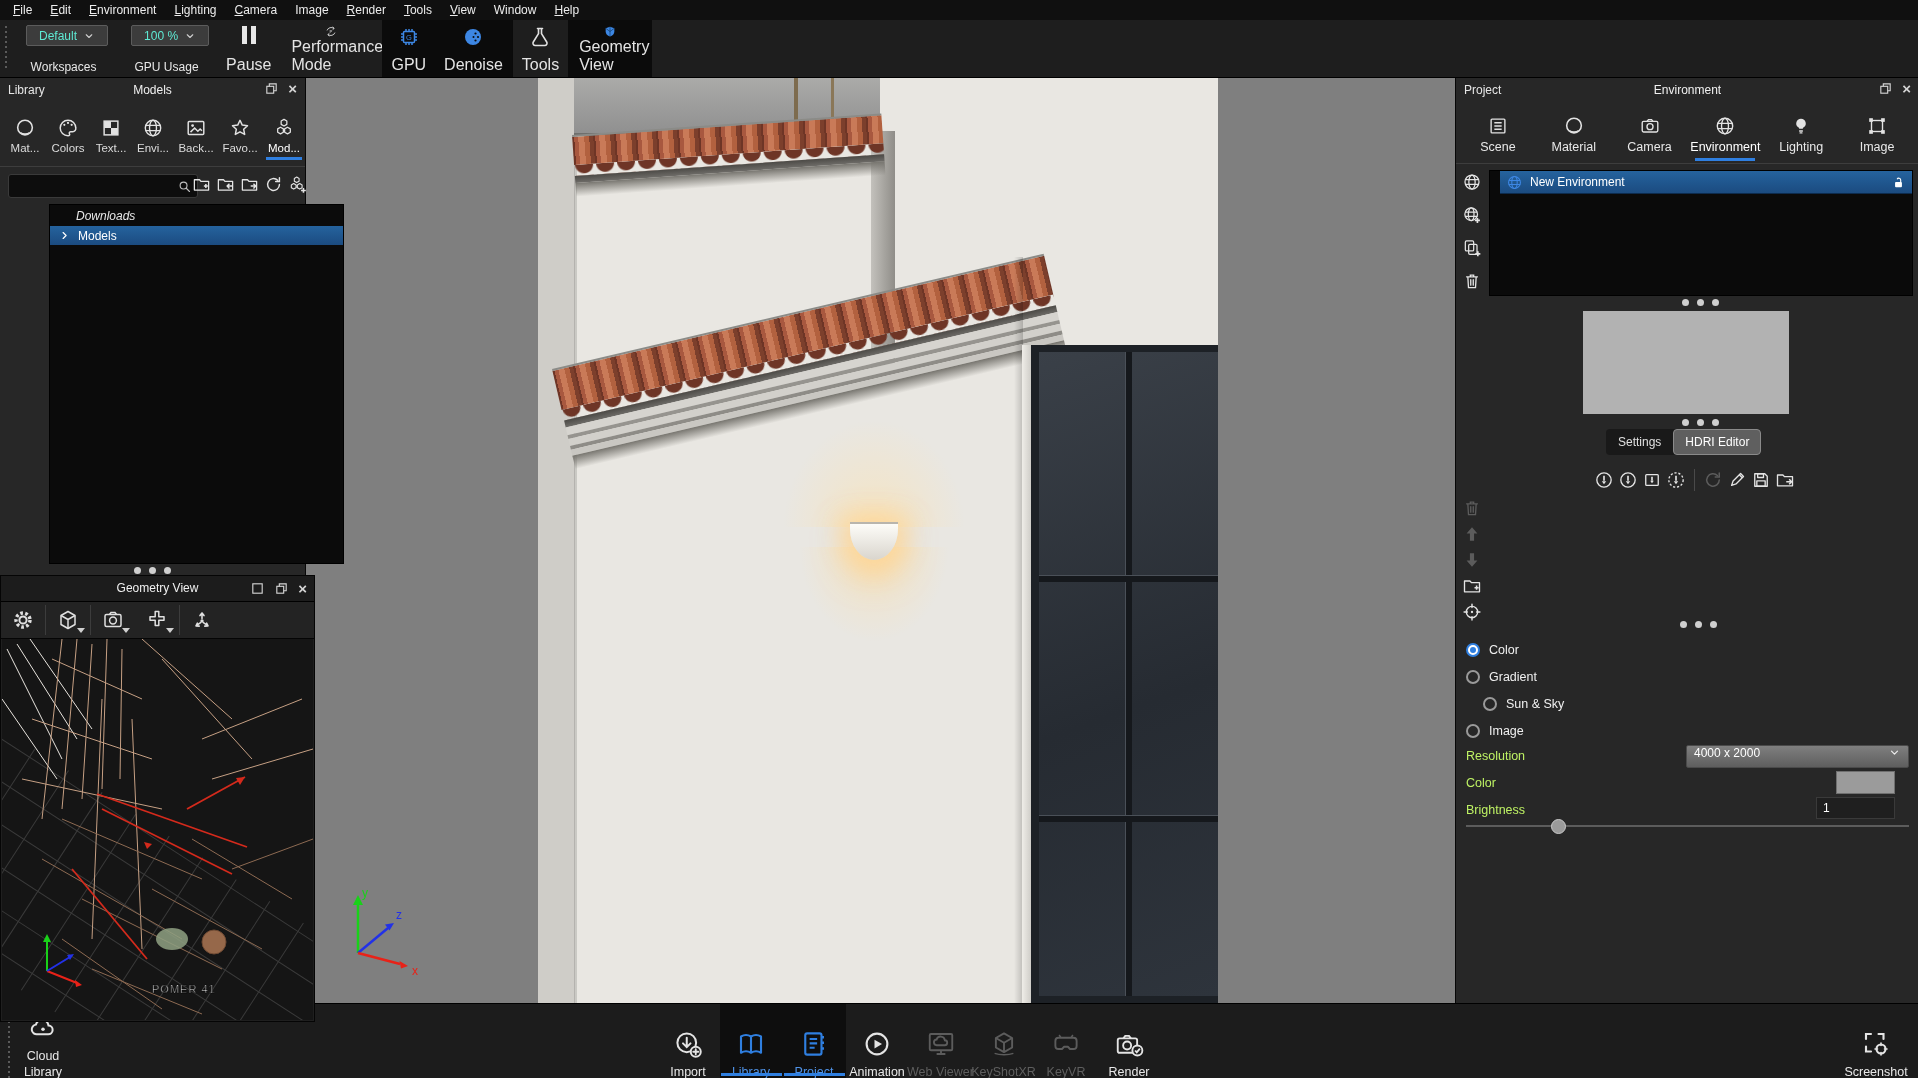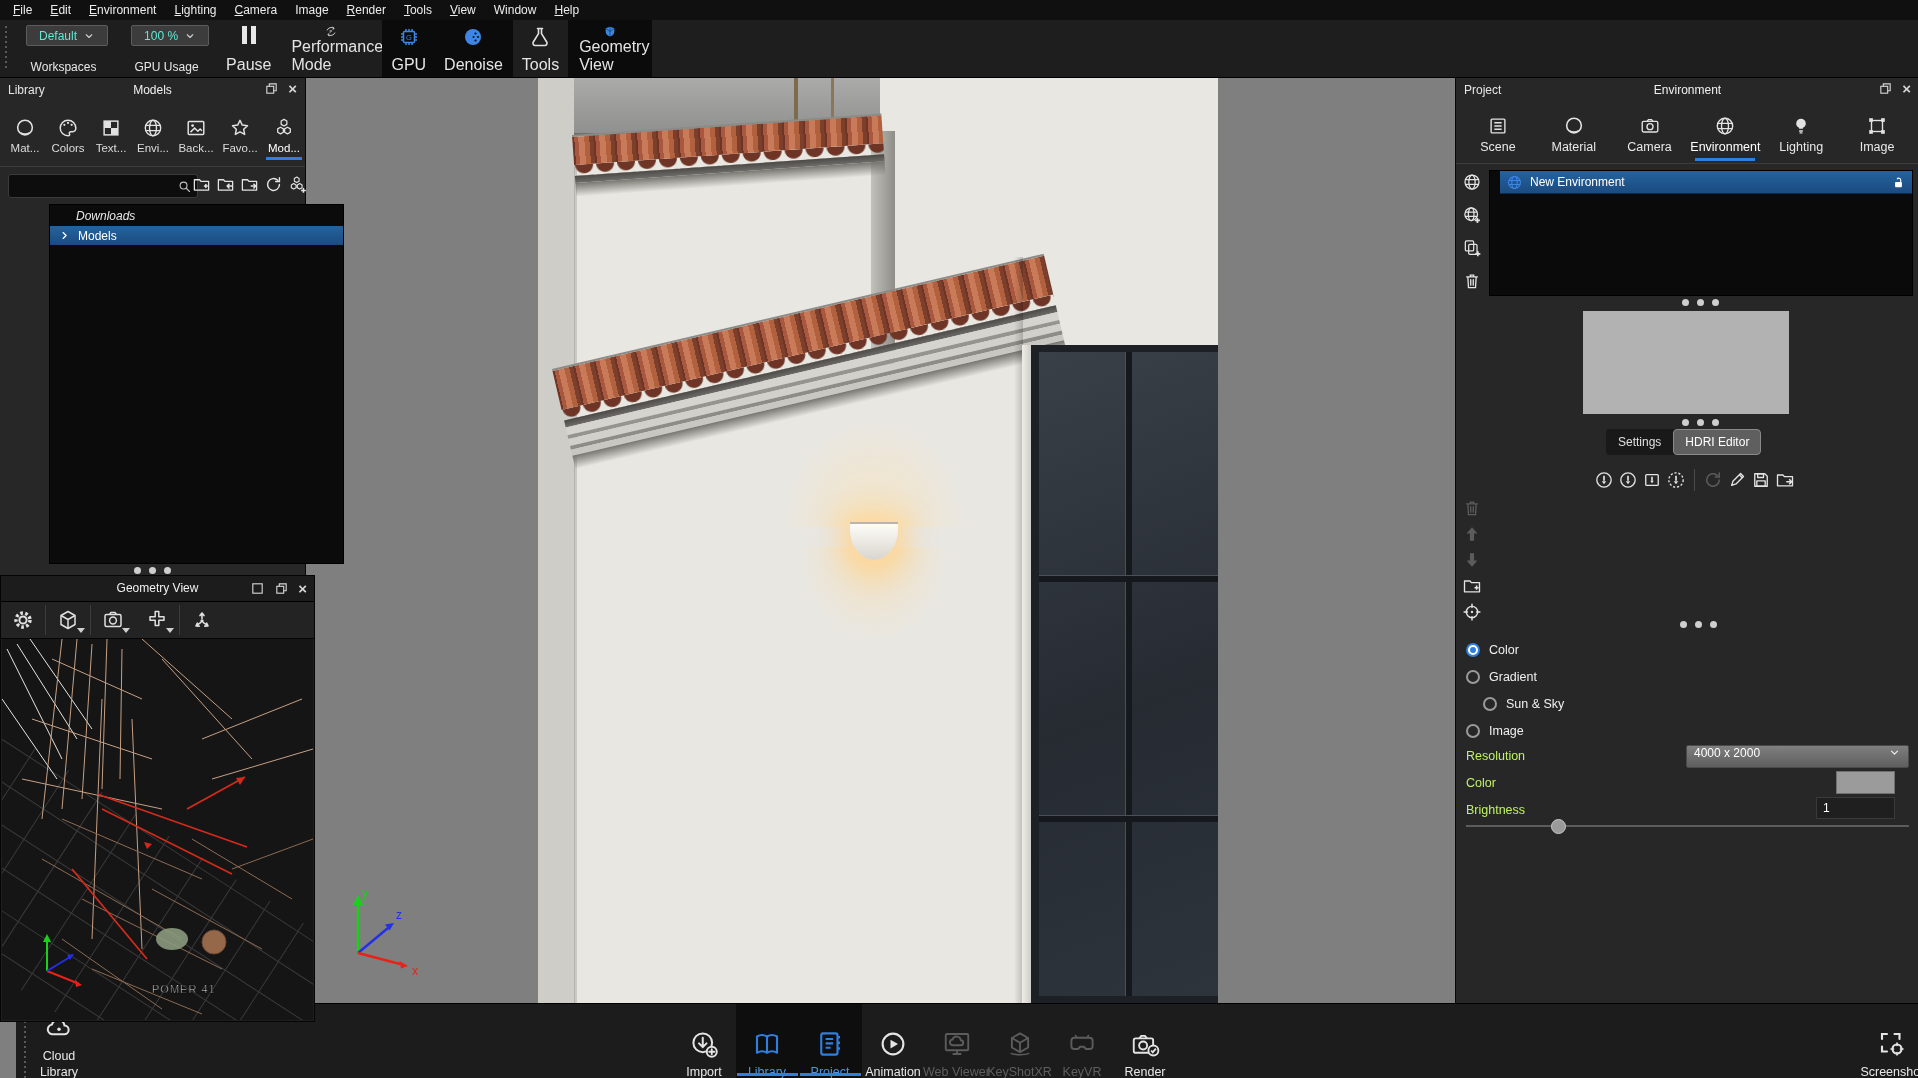--- a/index.html
+++ b/index.html
@@ -110,21 +110,21 @@
   .radio.on::after{content:"";position:absolute;inset:2px;background:#2f7fe0;border-radius:50%;}
   .flabel{position:absolute;font-size:12.5px;color:#bef264;}
   .dd{position:absolute;background:linear-gradient(#7f7f7f,#5e5e5e);border:1px solid #4a4a4a;border-radius:2px;color:#fff;font-size:12px;display:flex;align-items:flex-start;justify-content:space-between;padding:0 7px;height:21px;}
   .dd svg{width:13px;height:13px;color:#eee;}
   .swatch{position:absolute;height:21px;background:#9b9b9b;border:1px solid #6f6f6f;}
   .numin{position:absolute;height:20px;background:#1f1f1f;border:1px solid #3a3a3a;color:#fff;font-size:12px;padding:0 6px;font-family:"Liberation Sans",sans-serif;}
   .slider-track{position:absolute;height:2px;background:#5c5c5c;}
   .slider-handle{position:absolute;width:13px;height:13px;border-radius:50%;background:#9a9a9a;border:1px solid #c9c9c9;}
   .preview{position:absolute;background:#b2b2b2;}
   
-  #bottombar{position:absolute;left:16px;top:1003px;right:0;height:75px;background:#1c1c1c;border-top:1px solid #000;z-index:4;}
+  #bottombar{position:absolute;left:0;top:1003px;right:0;height:75px;background:#1c1c1c;border-top:1px solid #000;z-index:4;}
   .dock-item{position:absolute;top:0;height:75px;display:flex;flex-direction:column;align-items:center;justify-content:flex-end;padding-bottom:9px;gap:6px;}
   .dock-item svg{width:30px;height:30px;}
   .dock-item .dlbl{font-size:12.5px;color:#e8e8e8;white-space:nowrap;}
   .dock-item.on .dlbl{color:#4f93e8;}
   .dock-item.off .dlbl{color:#5f5f5f;}
   .dock-bg{position:absolute;top:0;height:75px;background:#0e0e0e;}
   .dock-ul{position:absolute;top:69px;height:3px;background:#2f7fe0;}
 </style>
 </head>
 <body>

